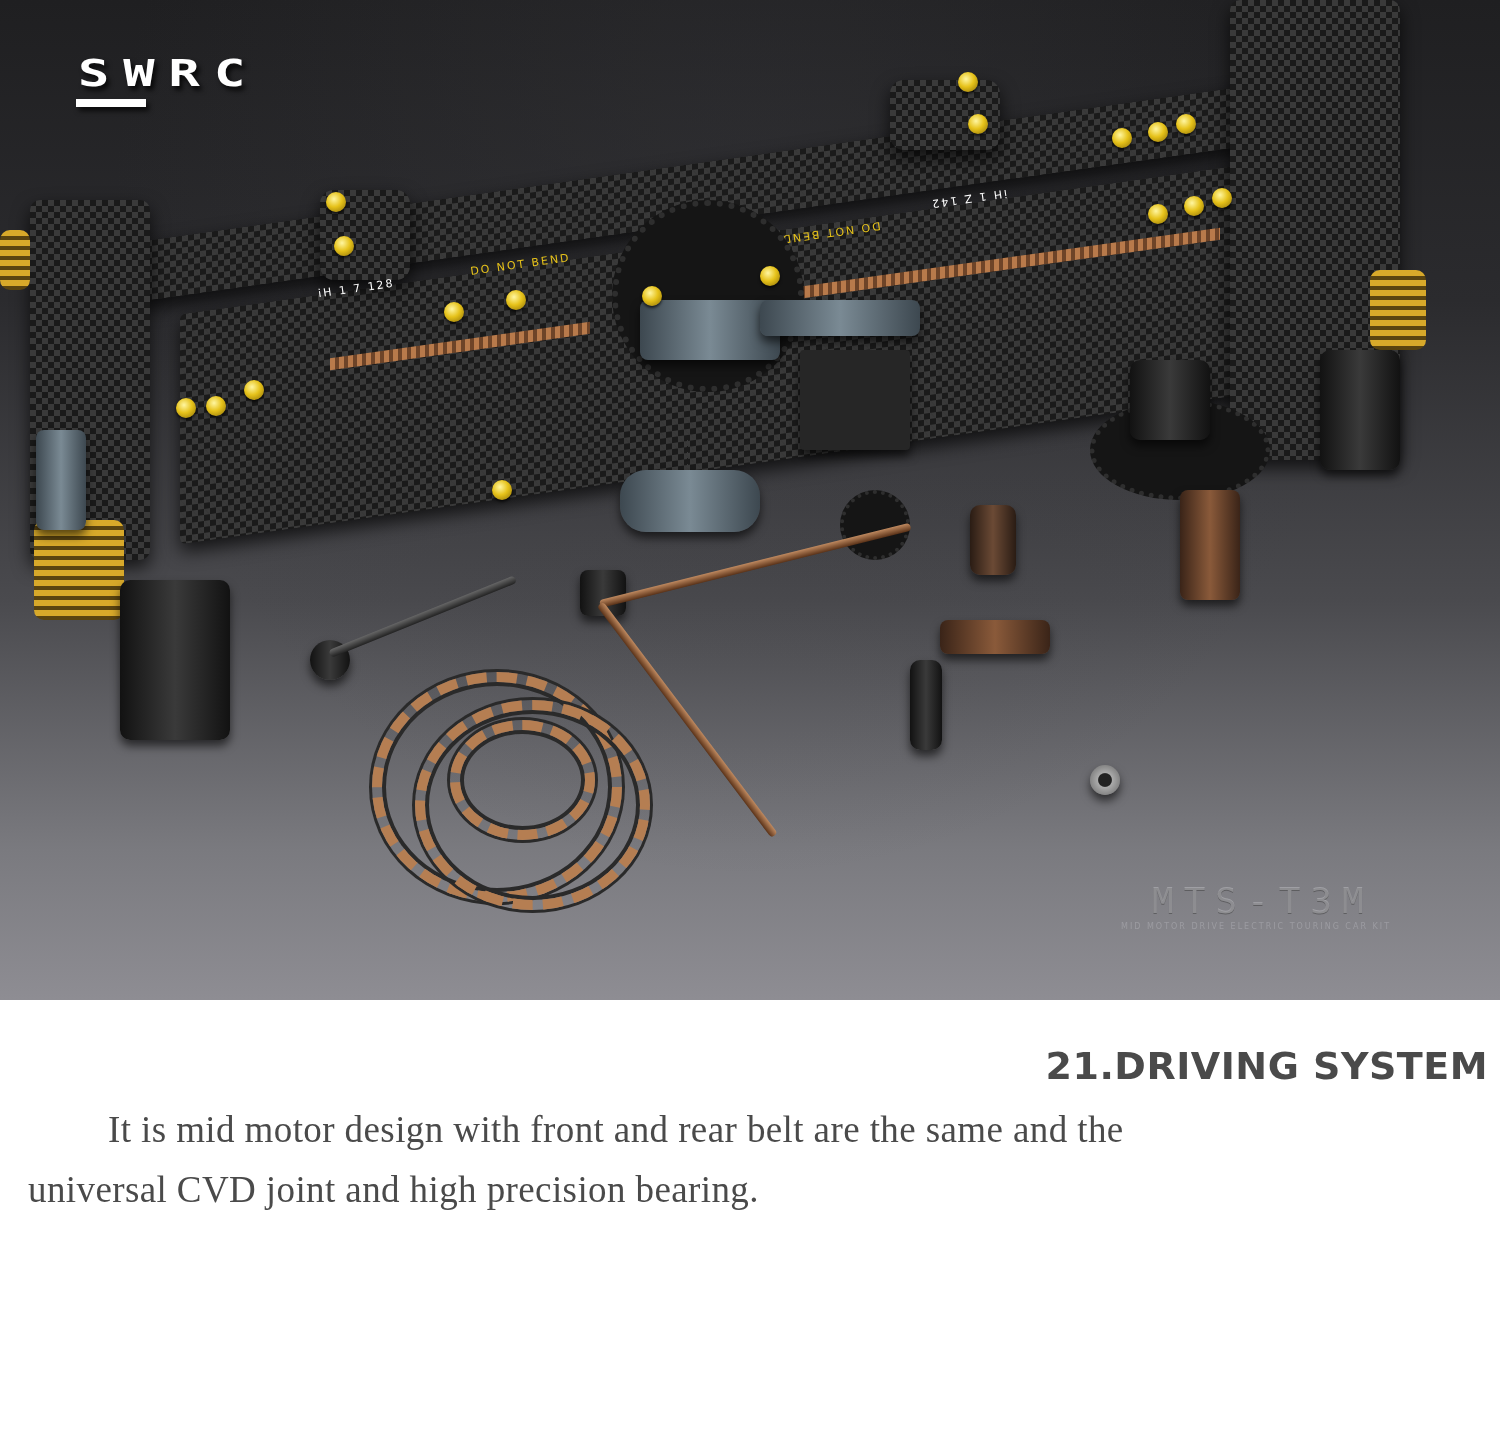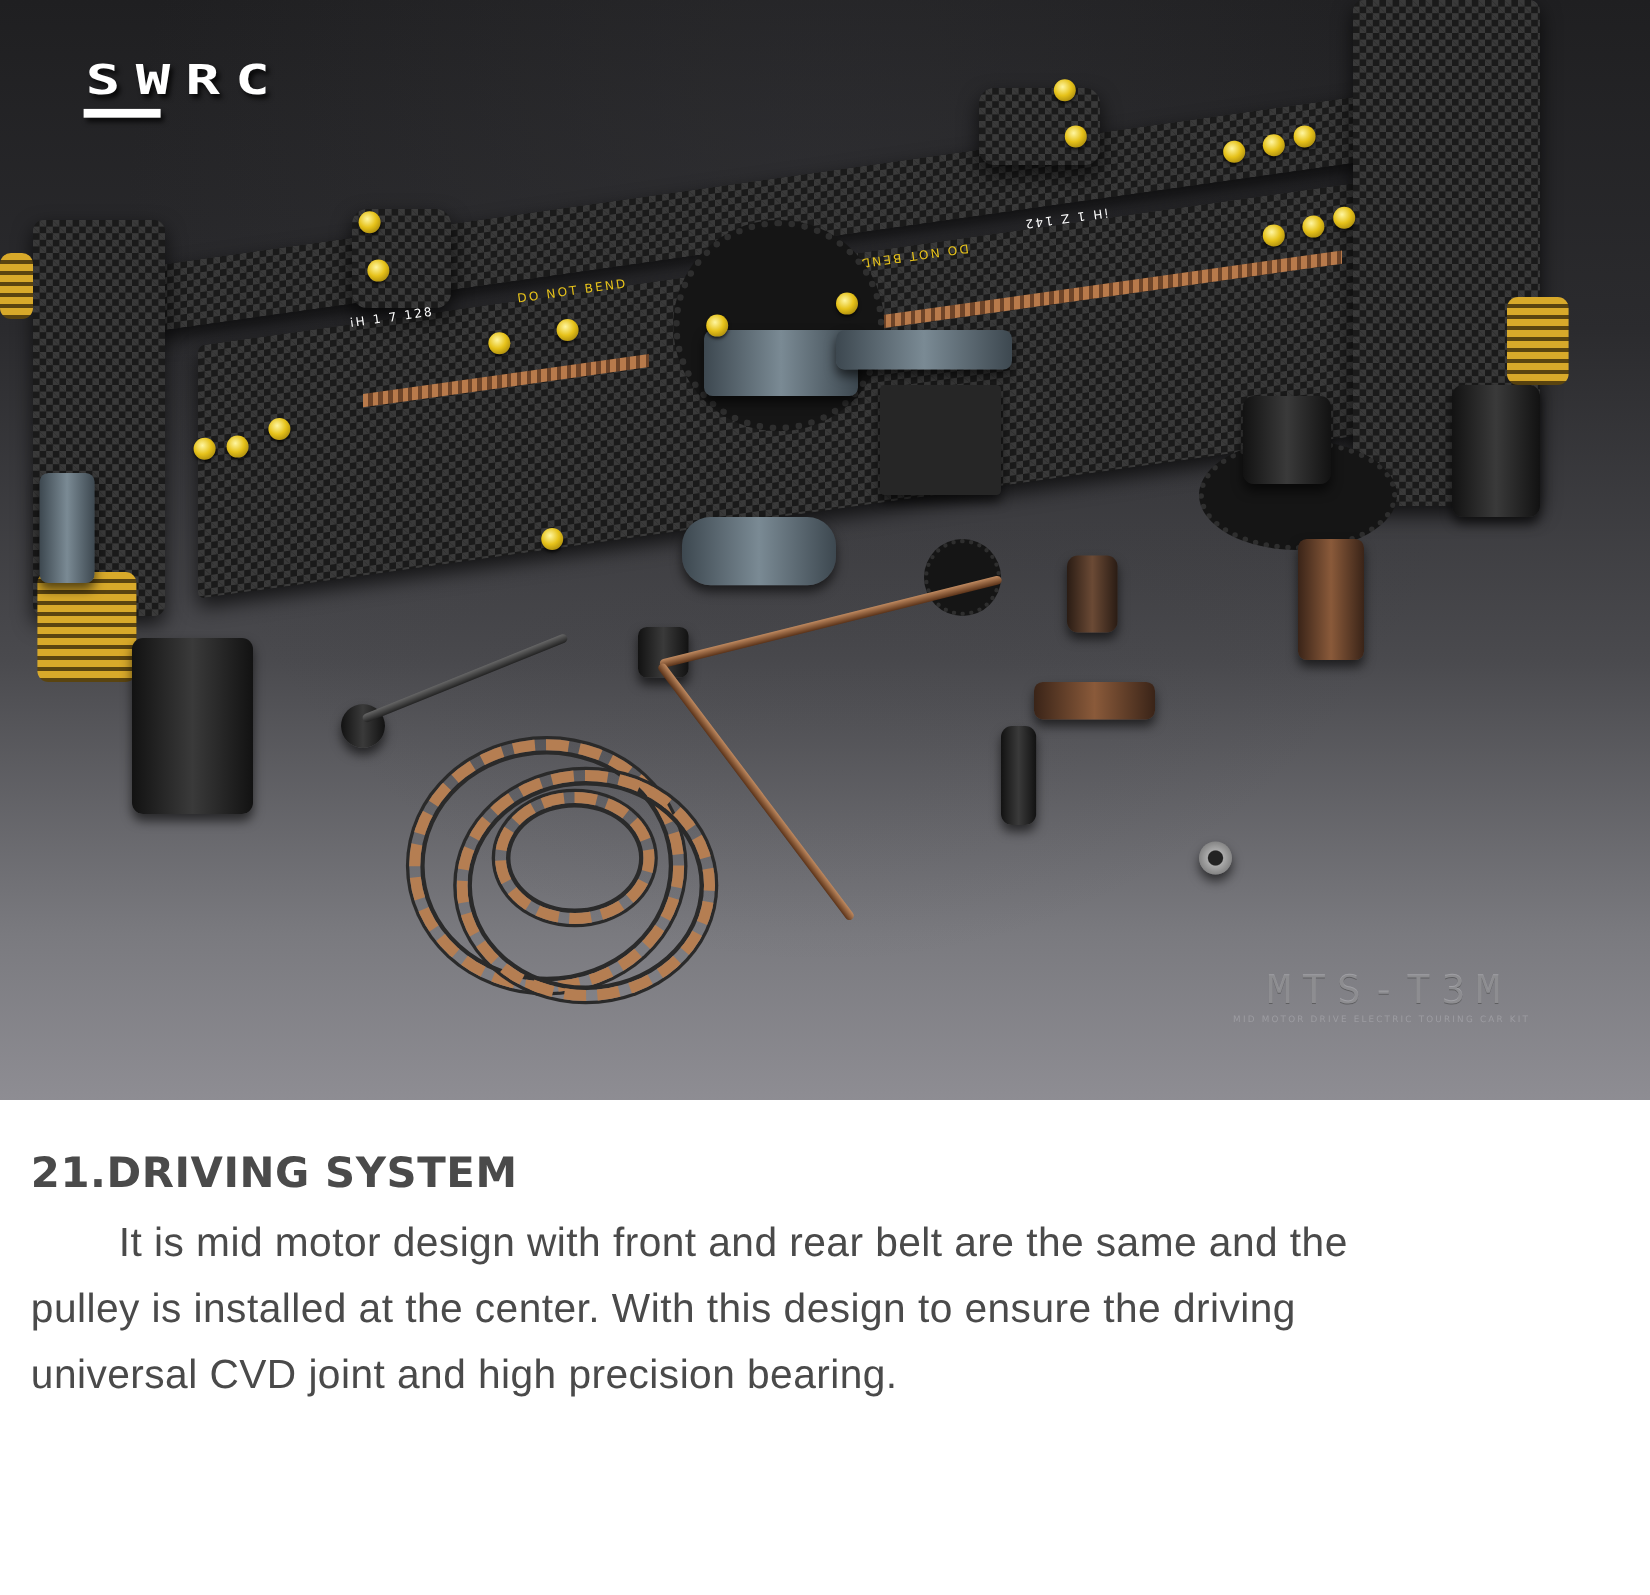--- a/index.html
+++ b/index.html
@@ -54,22 +54,22 @@
 
     .watermark {
       position: absolute; left: 1152px; top: 880px; color: rgba(200,200,205,0.45);
       font-family: "DejaVu Sans Mono", monospace; font-size: 36px; letter-spacing: 10px;
       text-shadow: 0 1px 0 rgba(60,60,60,0.5);
     }
     .watermark-sub { position: absolute; left: 1121px; top: 922px; color: rgba(200,200,205,0.35); font-size: 8px; letter-spacing: 2px; }
 
     
     .content { position: absolute; left: 28px; top: 1040px; width: 1460px; color: #4a4a4a; }
-    .heading { font-family: "DejaVu Sans", sans-serif; font-weight: bold; font-size: 38px; line-height: 52px; margin: 0; letter-spacing: 0.5px; }
-    .body-line { font-family: Liberation Sans, sans-serif; font-size: 37px; line-height: 60px; margin: 0; white-space: nowrap; letter-spacing: 0.4px; }
+    .heading { font-family: "DejaVu Sans", sans-serif; font-weight: bold; font-size: 38px; line-height: 52px; margin: 0; letter-spacing: 0.5px; text-align: right; }
+    .body-line { font-family: Liberation Serif, serif; font-size: 37px; line-height: 60px; margin: 0; white-space: nowrap; letter-spacing: 0.4px; }
     .indent { padding-left: 80px; }
   </style>
 </head>
 <body>
 
 <div class="photo">
   <div class="vignette"></div>
 
   <div class="chassis-plate plate-top"></div>
   <div class="chassis-plate plate-main"></div>
@@ -141,15 +141,14 @@
   <div class="logo-bar"></div>
   <div class="logo">SWRC</div>
 
   <div class="watermark">MTS-T3M</div>
   <div class="watermark-sub">MID MOTOR DRIVE ELECTRIC TOURING CAR KIT</div>
 </div>
 
 <div class="content">
   <h2 class="heading">21.DRIVING SYSTEM</h2>
   <p class="body-line indent" style="margin-top:8px;">It is mid motor design with front and rear belt are the same and the</p>
-  <p class="body-line">pulley is installed at the center. With this design to ensure the driving</p>
   <p class="body-line">universal CVD joint and high precision bearing.</p>
 </div>
 
 </body></html>

